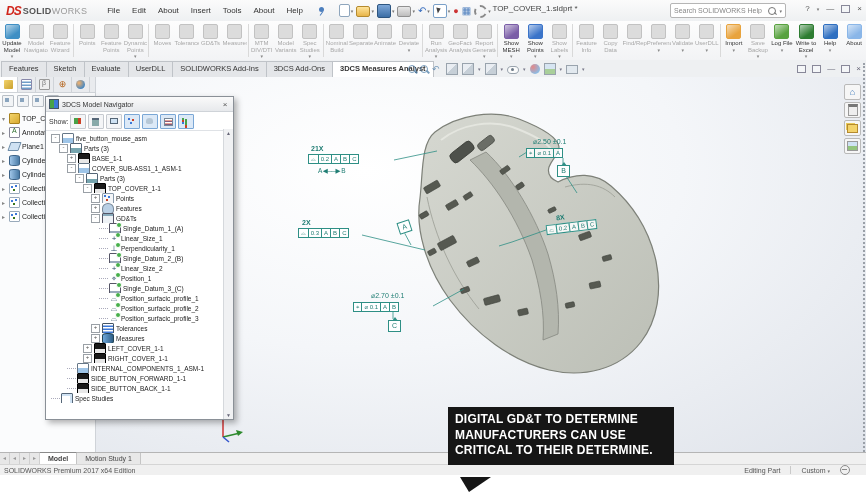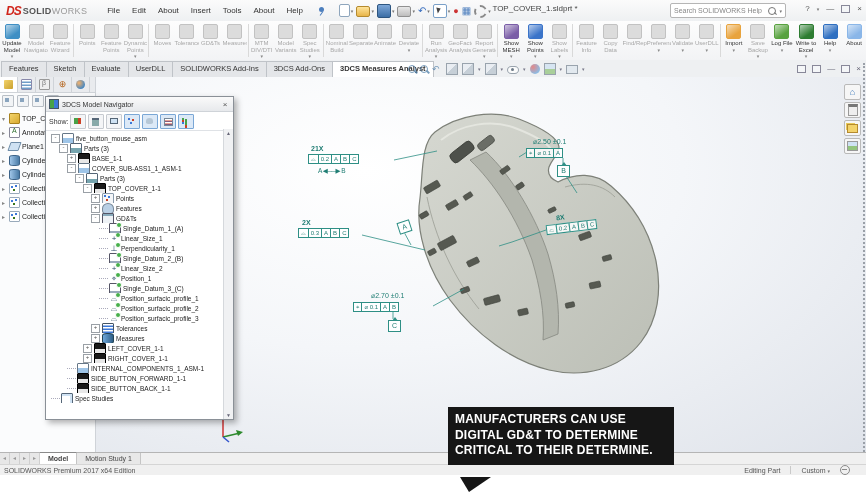--- a/index.html
+++ b/index.html
@@ -780,22 +780,22 @@
       <div class="ann fcf" style="left: 354px; top: 302px;">
         <span>⌖</span>
         <span>⌀ 0.1</span>
         <span>A</span>
         <span>B</span>
       </div>
       <div class="ann flag ptr" style="left: 388px; top: 320px;">C</div>
     </div>
 
   <div id="overlay">
+      <div class="oline">DIGITAL GD&amp;T TO DETERMINE</div>
       <div class="oline">MANUFACTURERS CAN USE</div>
-      <div class="oline">DIGITAL GD&amp;T TO DETERMINE</div>
       <div class="oline">CRITICAL TO THEIR DETERMINE.</div>
     </div>
   <div id="overlay-tail"></div>
 
   <div id="bottomtabs">
     <span class="bnav">◂</span>
     <span class="bnav">◂</span>
     <span class="bnav">▸</span>
     <span class="bnav">▸</span>
     <span id="btabs" style="display:flex;">

